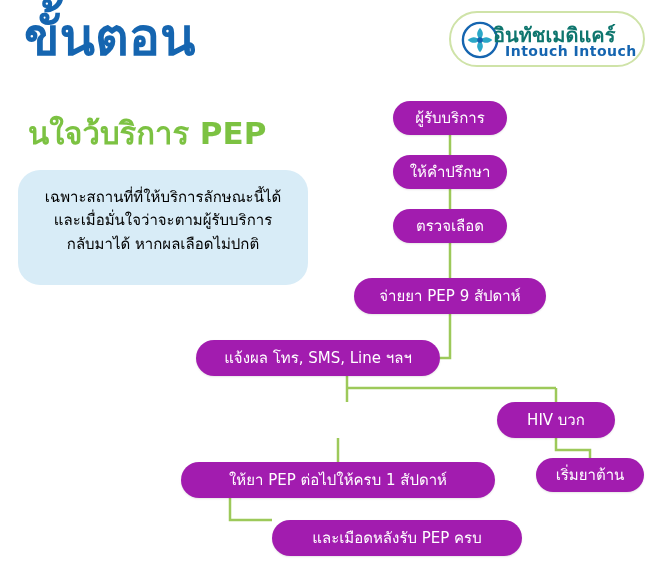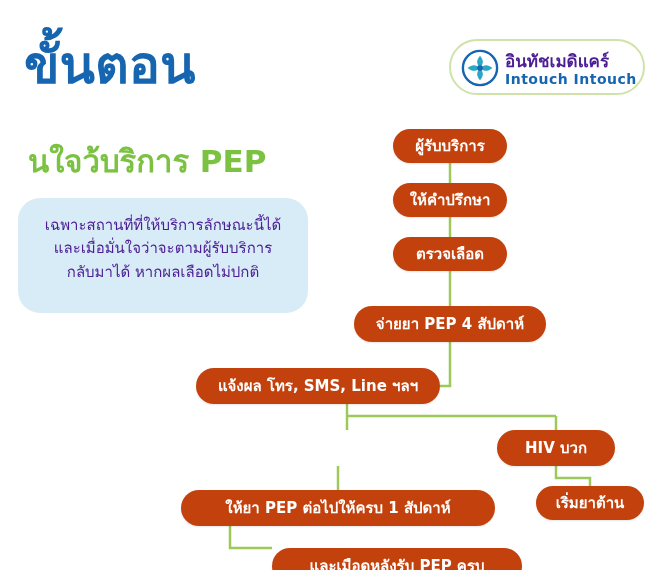--- a/index.html
+++ b/index.html
@@ -11,21 +11,20 @@
     height: 570px;
     background: #ffffff;
     font-family: "DejaVu Sans", "Liberation Sans", sans-serif;
     overflow: hidden;
   }
   #canvas {
     position: relative;
     width: 663px;
     height: 459px;
     background: #ffffff;
-    margin-top: 28px;
   }
 
   
   .title-main {
     position: absolute;
     left: 24px;
     top: 8px;
     font-size: 52px;
     font-weight: bold;
     color: #1565b0;
@@ -57,25 +56,25 @@
   }
   .logo-mark {
     position: absolute;
     left: 10px;
     top: 8px;
     width: 38px;
     height: 38px;
   }
   .logo-text-th {
     position: absolute;
-    left: 54px;
+    left: 42px;
     top: 6px;
-    font-size: 17px;
+    font-size: 20px;
     font-weight: bold;
-    color: #4c1d95;
+    color: #0f766e;
     white-space: nowrap;
   }
   .logo-text-en {
     position: absolute;
     left: 54px;
     top: 30px;
     font-size: 14px;
     font-weight: bold;
     color: #1565b0;
     letter-spacing: 0.5px;
@@ -86,43 +85,42 @@
   .note {
     position: absolute;
     left: 18px;
     top: 170px;
     width: 290px;
     height: 115px;
     background: #d8ecf7;
     border-radius: 22px;
     box-sizing: border-box;
     padding: 16px 14px;
-    color: #4c1d95;
+    color: #000000;
     font-size: 15px;
     line-height: 1.55;
     text-align: center;
   }
   .note .line { display: block; }
 
   
   .node {
     position: absolute;
     display: flex;
     align-items: center;
     justify-content: center;
-    background: #c2410c;
+    background: #a21caf;
     color: #ffffff;
     border-radius: 18px;
     font-size: 15px;
     text-align: center;
     box-sizing: border-box;
     padding: 0 14px;
     white-space: nowrap;
     box-shadow: 0 1px 2px rgba(0,0,0,0.10);
-    font-weight: bold;
   }
 
   
   svg.connectors {
     position: absolute;
     left: 0;
     top: 0;
     width: 663px;
     height: 570px;
     pointer-events: none;
@@ -175,20 +173,20 @@
 
       <path d="M230 498 L230 520 L272 520"></path>
 
       <path d="M556 438 L556 450 L590 450 L590 458"></path>
     </g>
   </svg>
 
   <div class="node" style="left:393px; top:101px; width:114px; height:34px;">ผู้รับบริการ</div>
   <div class="node" style="left:393px; top:155px; width:114px; height:34px;">ให้คำปรึกษา</div>
   <div class="node" style="left:393px; top:209px; width:114px; height:34px;">ตรวจเลือด</div>
-  <div class="node" style="left:354px; top:278px; width:192px; height:36px;">จ่ายยา PEP 4 สัปดาห์</div>
+  <div class="node" style="left:354px; top:278px; width:192px; height:36px;">จ่ายยา PEP 9 สัปดาห์</div>
   <div class="node" style="left:196px; top:340px; width:244px; height:36px;">แจ้งผล โทร, SMS, Line ฯลฯ</div>
   <div class="node" style="left:497px; top:402px; width:118px; height:36px;">HIV บวก</div>
   <div class="node" style="left:181px; top:462px; width:314px; height:36px;">ให้ยา PEP ต่อไปให้ครบ 1 สัปดาห์</div>
   <div class="node" style="left:536px; top:458px; width:108px; height:34px;">เริ่มยาต้าน</div>
   <div class="node" style="left:272px; top:520px; width:250px; height:36px;">และเมือดหลังรับ PEP ครบ</div>
 
 </div>
 
 </body></html>

